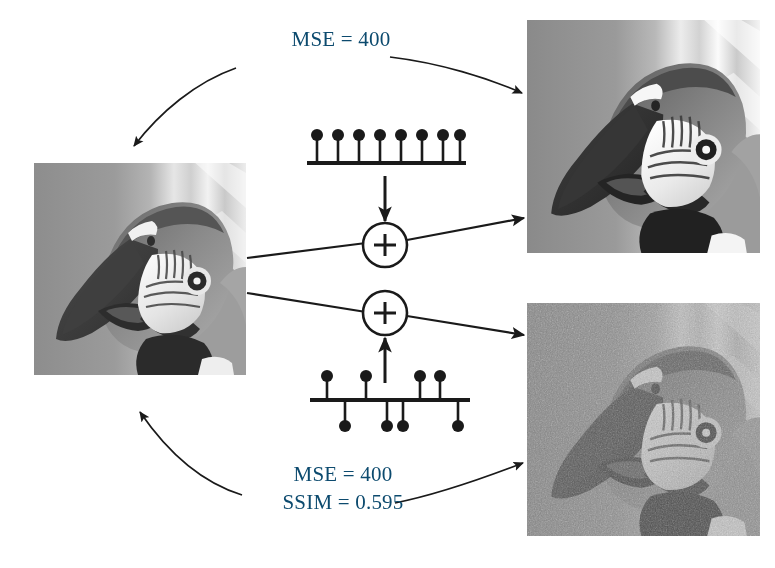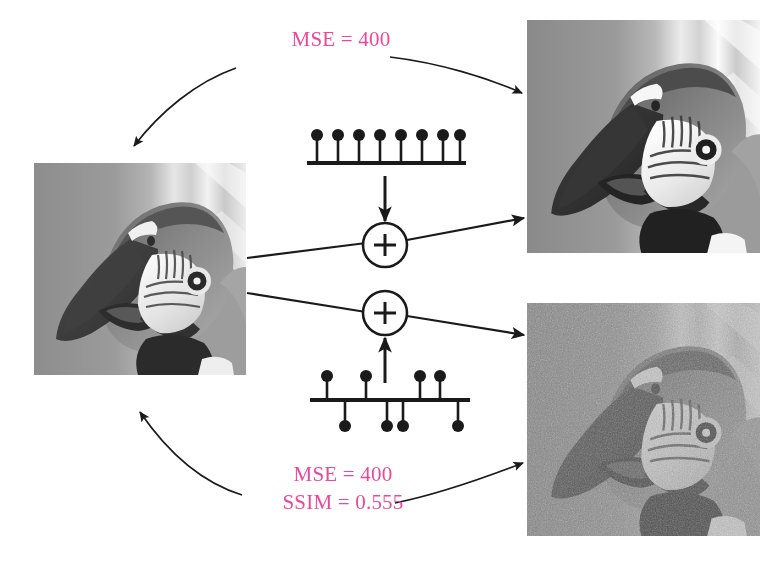--- a/index.html
+++ b/index.html
@@ -29,21 +29,21 @@
     overflow: hidden;
     background: #9a9a9a;
   }
   .img-frame svg {
     display: block;
   }
   .label-block {
     position: absolute;
     font-family: "Liberation Serif", serif;
     font-size: 21px;
-    color: #ec4899;
+    color: #0c4a6e;
     line-height: 1.32;
     text-align: center;
     white-space: nowrap;
     letter-spacing: 0.2px;
   }
   .label-block .line { display: block; }
 </style>
 </head>
 <body>
 
@@ -380,16 +380,16 @@
       </g>
     </g>
   </svg>
 
   <div class="label-block" style="left:246px; top:26px; width:190px;">
     <span class="line">MSE = 400</span>
   </div>
 
   <div class="label-block" style="left:248px; top:461px; width:190px;">
     <span class="line">MSE = 400</span>
-    <span class="line">SSIM = 0.555</span>
+    <span class="line">SSIM = 0.595</span>
   </div>
 
 </div>
 
 </body></html>

